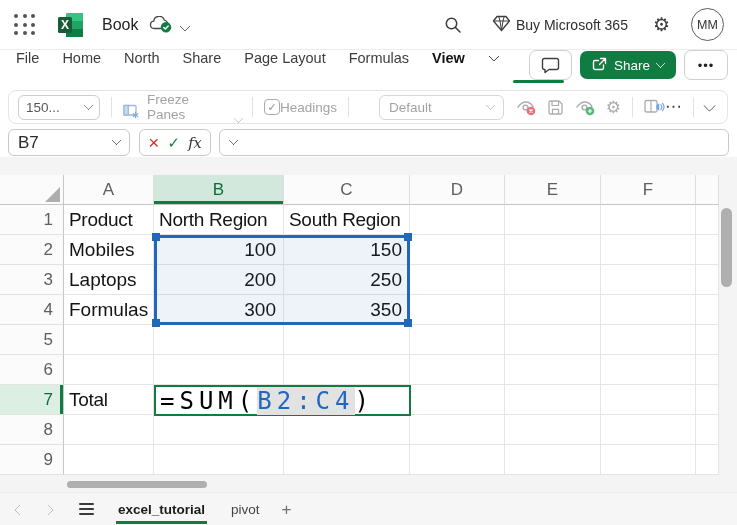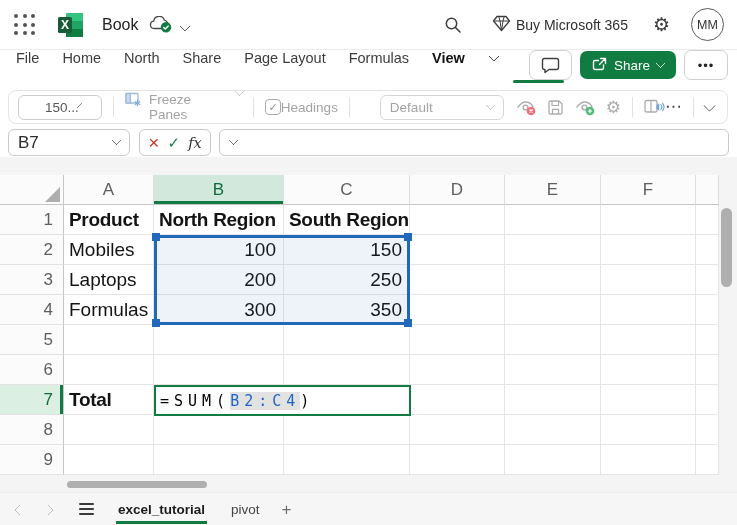--- a/index.html
+++ b/index.html
@@ -39,24 +39,24 @@
   .btn-share{height:28px;border-radius:7px;background:#107C41;color:#fff;display:flex;align-items:center;
              gap:7px;padding:0 12px;font-size:13.5px;cursor:pointer}
   .btn-share .cv{border-color:#fff;width:6px;height:6px}
   .btn-more{width:42px;height:28px;border:1px solid #CFCFCF;border-radius:7px;background:#fff;color:#222;
             display:flex;align-items:center;justify-content:center;font-size:13px;letter-spacing:1px;cursor:pointer}
 
   
   .ribbon{position:absolute;top:90px;left:8px;width:720px;height:34px;border:1px solid #E4E4E4;border-radius:8px;
           background:#fff;display:flex;align-items:center;font-size:13.5px;color:#A3A3A3;box-sizing:border-box}
   .zoom-box{margin-left:9px;width:84px;height:25px;border:1px solid #CDCDCD;border-radius:6px;box-sizing:border-box;
-            display:flex;align-items:center;justify-content:space-between;padding:0 26px;color:#585858;cursor:pointer}
+            display:flex;align-items:center;justify-content:space-between;padding:0 7px;color:#585858;cursor:pointer}
   .zoom-box .cv{color:#6A6A6A;width:6px;height:6px}
   .rsep{width:1px;height:20px;background:#E2E2E2;margin:0 11px}
-  .freeze{display:flex;align-items:flex-start;gap:7px;cursor:pointer}
+  .freeze{display:flex;align-items:flex-end;gap:7px;cursor:pointer}
   .freeze .cv{width:6px;height:6px;color:#B5B5B5}
   .chk{width:16px;height:16px;border:1.6px solid #ABABAB;border-radius:4px;display:flex;align-items:center;
        justify-content:center;color:#8F8F8F;font-size:11px;box-sizing:border-box;cursor:pointer}
   .chk-label{margin-left:0}
   .style-box{width:128px;height:25px;border:1px solid #D6D6D6;border-radius:6px;box-sizing:border-box;margin-left:19px;
              display:flex;align-items:center;justify-content:space-between;padding:0 9px;cursor:pointer}
   .style-box .cv{width:6px;height:6px;color:#B5B5B5}
   .ribbon-icons{display:flex;align-items:center;gap:11px;margin-left:12px}
   .ribbon-icons .ic{display:flex;cursor:pointer}
   .gear-gray{font-size:17px;color:#ACACAC;line-height:1;cursor:pointer}
@@ -91,28 +91,28 @@
   .hcorner{position:relative;box-sizing:border-box;background:#FBFBFB;border-right:1px solid #C6C6C6;
            border-bottom:1px solid #C6C6C6;cursor:pointer}
   .tri{position:absolute;right:3px;bottom:2px;width:0;height:0;border-bottom:15px solid #AEAEAE;
        border-left:15px solid transparent}
   .rh{box-sizing:border-box;background:#FBFBFB;border-right:1px solid #C6C6C6;border-bottom:1px solid #E2E2E2;
       display:flex;align-items:center;justify-content:flex-end;padding-right:10px;font-size:17px;color:#5E5E5E;cursor:pointer}
   .rh.active{background:#DCEFE3;color:#0F6B3C;box-shadow:inset -3px 0 0 #107C41}
   .cell{box-sizing:border-box;border-right:1px solid #E5E5E5;border-bottom:1px solid #E5E5E5;display:flex;
         align-items:center;font-size:19px;color:#141414;padding:0 5px;white-space:nowrap;cursor:cell}
   .cell.num{justify-content:flex-end;padding-right:7px}
-  .cell.bold{font-weight:700;letter-spacing:-0.3px}
+  .cell.bold{font-weight:400;letter-spacing:-0.3px}
   .sel{position:absolute;left:154px;top:60px;width:256px;height:90px;background:rgba(35,100,180,0.08);
        border:3px solid #2268B8;box-sizing:border-box}
   .handle{position:absolute;width:8px;height:8px;background:#2268B8}
   .h-tl{left:-5px;top:-5px}.h-tr{right:-5px;top:-5px}.h-bl{left:-5px;bottom:-5px}.h-br{right:-5px;bottom:-5px}
   .edit{position:absolute;left:154px;top:210px;width:257px;height:31px;border:2.5px solid #107C41;background:#fff;
         box-sizing:border-box;display:flex;align-items:center;font-family:"DejaVu Sans Mono",monospace;
-        font-size:15px;letter-spacing:5px;padding-left:4px;color:#000}
+        font-size:24px;letter-spacing:5px;padding-left:4px;color:#000}
   .edit .ref{color:#2166C0;background:#E2E2E2}
   .vthumb{position:absolute;left:721px;top:208px;width:11px;height:79px;background:#AFAFAF;border-radius:5.5px;cursor:pointer}
   .hthumb{position:absolute;left:67px;top:481px;width:140px;height:7px;background:#AFAFAF;border-radius:3.5px;cursor:pointer}
 
   
   .sheetbar{position:absolute;left:0;top:492px;width:737px;height:33px;background:#F6F6F6;border-top:1px solid #EBEBEB;
             display:flex;align-items:center;font-size:13.5px;box-sizing:border-box}
   .nav-prev{margin-left:16px;color:#B5B5B5;cursor:pointer}
   .nav-next{margin-left:20px;color:#B5B5B5;cursor:pointer}
   .hamb{margin-left:27px;display:flex;flex-direction:column;gap:3.2px;cursor:pointer}

